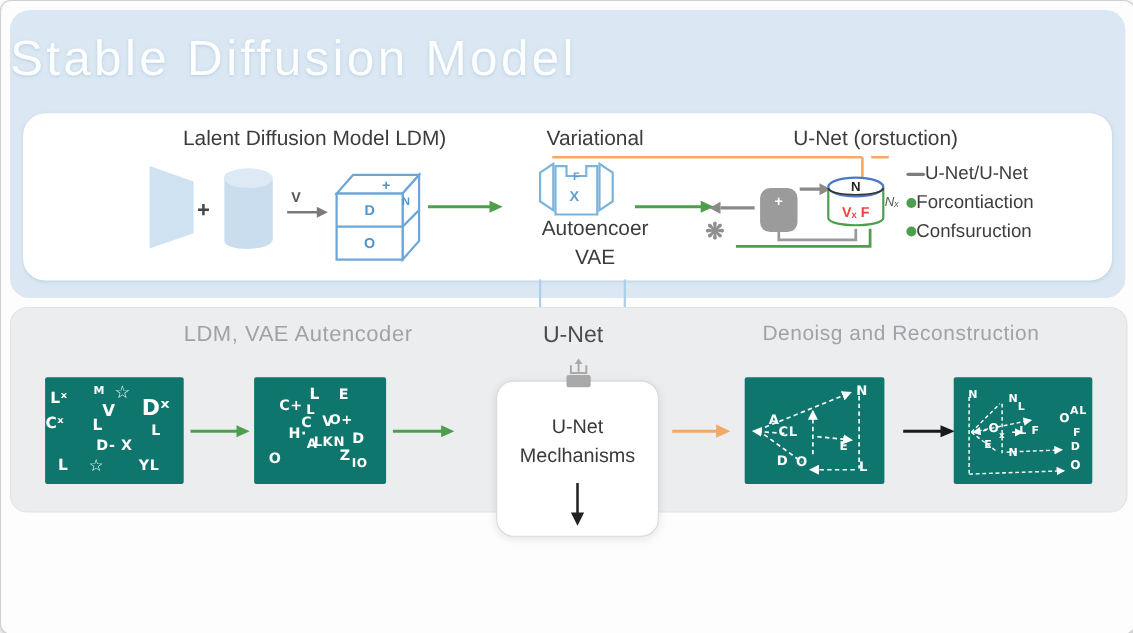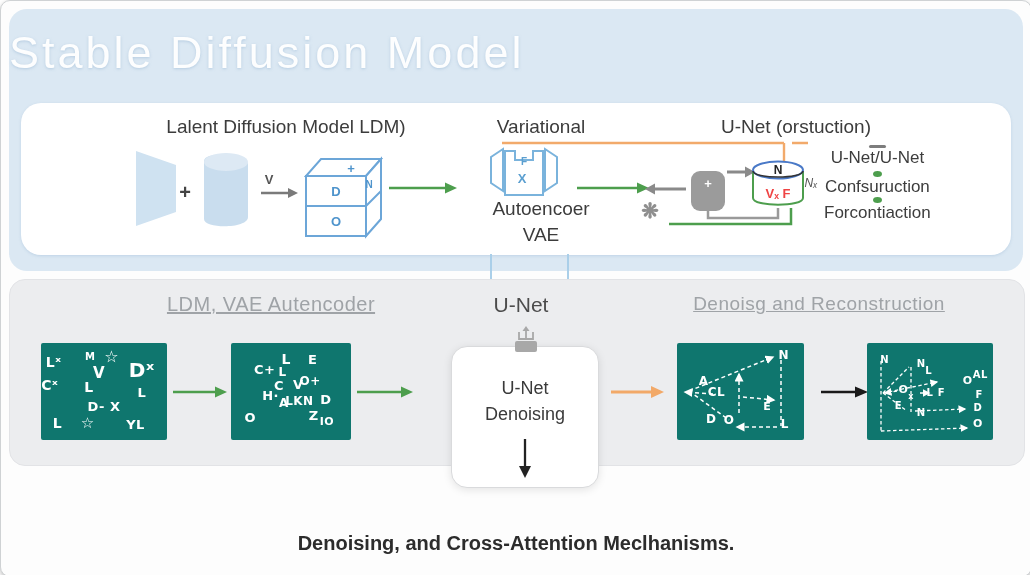--- a/index.html
+++ b/index.html
@@ -6,27 +6,27 @@
   .stage{position:relative;width:1030px;height:575px;background:#fdfdfd;border:1px solid #cfd2d4;
          border-radius:10px;overflow:hidden;font-family:"Liberation Sans",sans-serif;
          box-shadow:0 2px 5px rgba(0,0,0,.25);}
   .abs{position:absolute;}
   .title{width:100%;text-align:left;font-size:45px;font-weight:500;letter-spacing:3px;
          color:rgba(255,255,255,.96);text-shadow:0 1px 3px rgba(150,180,210,.55);}
   .panel-blue{background:#dbe8f3;border-radius:18px;}
   .panel-white{background:#ffffff;border-radius:20px;box-shadow:0 1px 3px rgba(110,150,190,.25);}
   .panel-gray{background:#ecedef;border:1px solid #e2e3e6;border-radius:16px;}
   .h-dark{font-size:19px;color:#3c3c3c;text-align:center;}
-  .h-gray{font-size:20px;color:#9fa3a7;text-align:center;letter-spacing:.5px;text-decoration:underline;}
+  .h-gray{font-size:20px;color:#9fa3a7;text-align:center;letter-spacing:.5px;}
   .h-mid{font-size:21px;color:#4c4c4c;text-align:center;}
   .lbl{transform:translate(-50%,-50%);white-space:nowrap;}
   .blackbox{background:#0f766e;border-radius:2px;position:absolute;}
   .sc{position:absolute;color:#fff;font-weight:700;transform:translate(-50%,-50%);
       font-family:"DejaVu Sans",sans-serif;letter-spacing:.5px;white-space:nowrap;}
-  .legend-row{display:flex;align-items:center;height:26px;flex-direction:column;}
+  .legend-row{display:flex;align-items:center;height:26px;}
   .legend-label{font-size:17px;color:#3d3d3d;}
   .dot{width:9px;height:9px;border-radius:50%;background:#4d9e4d;}
   .dash{width:17px;height:3px;background:#7d7d7d;border-radius:2px;}
   .vline{width:2px;background:#aacfe9;}
   .unetbox{background:#fff;border:1px solid #d9dadc;border-radius:16px;
            box-shadow:0 2px 8px rgba(0,0,0,.10);}
   .unetbox .t{font-size:18px;color:#3a3a3a;text-align:center;line-height:1.45;}
   .cap1{width:100%;text-align:center;font-size:19px;color:#a2a2a2;}
   .cap2{width:100%;text-align:center;font-size:20px;color:#2c2c2c;font-weight:600;}
   .snow{color:#8f8f8f;font-size:21px;font-weight:700;}
@@ -116,25 +116,25 @@
     <span class="abs lbl" style="left:790px;top:80px;font-size:12px;color:#555;font-style:italic;">Nₓ</span>
     <span class="abs lbl snow" style="left:629px;top:108px;">❋</span>
 
     <div class="abs" style="left:803px;top:42px;">
       <div class="legend-row">
         <span class="dash"></span>
         <span class="legend-label">U-Net/U-Net</span>
       </div>
       <div class="legend-row">
         <span class="dot"></span>
-        <span class="legend-label">Confsuruction</span>
+        <span class="legend-label">Forcontiaction</span>
       </div>
       <div class="legend-row">
         <span class="dot"></span>
-        <span class="legend-label">Forcontiaction</span>
+        <span class="legend-label">Confsuruction</span>
       </div>
     </div>
   </div>
 
   <div class="abs vline" style="left:489px;top:253px;height:93px;"></div>
   <div class="abs vline" style="left:566px;top:253px;height:93px;"></div>
 
   <div class="abs panel-gray" style="left:8px;top:278px;width:1014px;height:185px;"></div>
 
   <div class="abs h-gray" style="left:100px;top:292px;width:340px;">LDM, VAE Autencoder</div>
@@ -178,21 +178,21 @@
       <span class="sc" style="left: 80%; top: 80%; font-size: 11px;">IO</span>
     </div>
 
   <svg class="abs" style="left:356px;top:384px;" width="58" height="14">
     <line x1="0" y1="7" x2="46" y2="7" stroke="#4d9e4d" stroke-width="2.6"></line>
     <polygon points="44,1.5 44,12.5 56,7" fill="#4d9e4d"></polygon>
   </svg>
 
   <div class="abs unetbox" style="left:450px;top:345px;width:146px;height:140px;">
     <div class="t" style="margin-top:28px;">U-Net</div>
-    <div class="t">Denoising</div>
+    <div class="t">Meclhanisms</div>
     <svg style="position:absolute;left:63px;top:92px;" width="20" height="40">
       <line x1="10" y1="0" x2="10" y2="28" stroke="#222" stroke-width="2.3"></line>
       <polygon points="4,27 16,27 10,39" fill="#222"></polygon>
     </svg>
   </div>
   <svg class="abs" style="left:508px;top:324px;" width="34" height="30">
     <rect x="6" y="16" width="22" height="11" rx="2" fill="#a8a8a8"></rect>
     <path d="M10,7 L10,14 L24,14 L24,7" fill="none" stroke="#a8a8a8" stroke-width="1.8"></path>
     <line x1="17" y1="13" x2="17" y2="4" stroke="#a8a8a8" stroke-width="1.8"></line>
     <polygon points="13.5,6 20.5,6 17,1" fill="#a8a8a8"></polygon>
@@ -262,15 +262,14 @@
       <span class="sc" style="left: 35%; top: 55%; font-size: 8px;">x</span>
       <span class="sc" style="left: 50%; top: 51%; font-size: 10px;">L</span>
       <span class="sc" style="left: 59%; top: 51%; font-size: 10px;">F</span>
       <span class="sc" style="left: 89%; top: 53%; font-size: 10px;">F</span>
       <span class="sc" style="left: 25%; top: 64%; font-size: 10px;">E</span>
       <span class="sc" style="left: 43%; top: 71%; font-size: 10px;">N</span>
       <span class="sc" style="left: 88%; top: 66%; font-size: 10px;">D</span>
       <span class="sc" style="left: 88%; top: 82%; font-size: 11px;">O</span>
     </div>
 
-  <div class="abs cap2" style="top:531px;left:0;">Denoising, and Cross-Attention Meclhanisms.</div>
 
 </div>
 
 </body></html>

